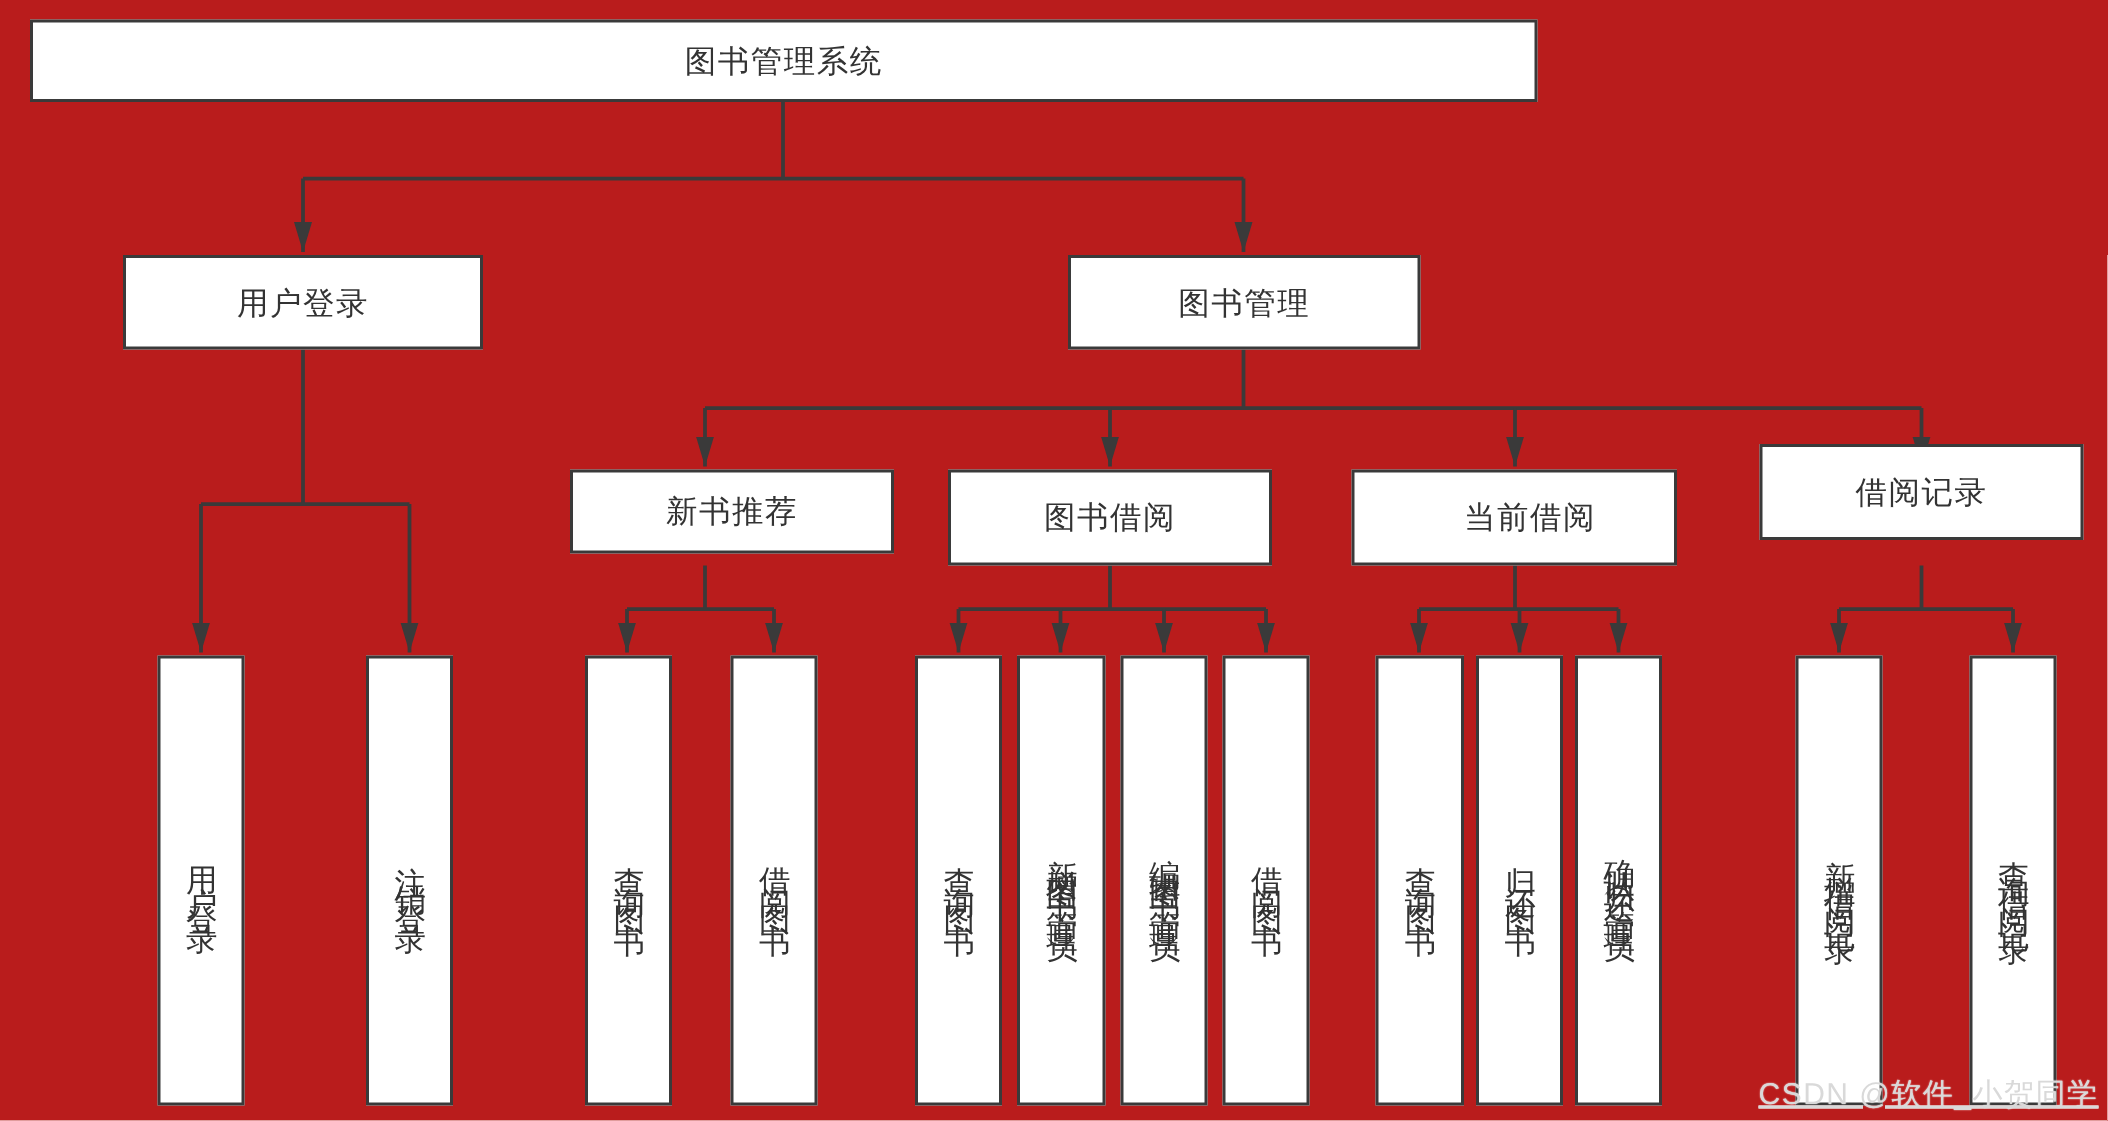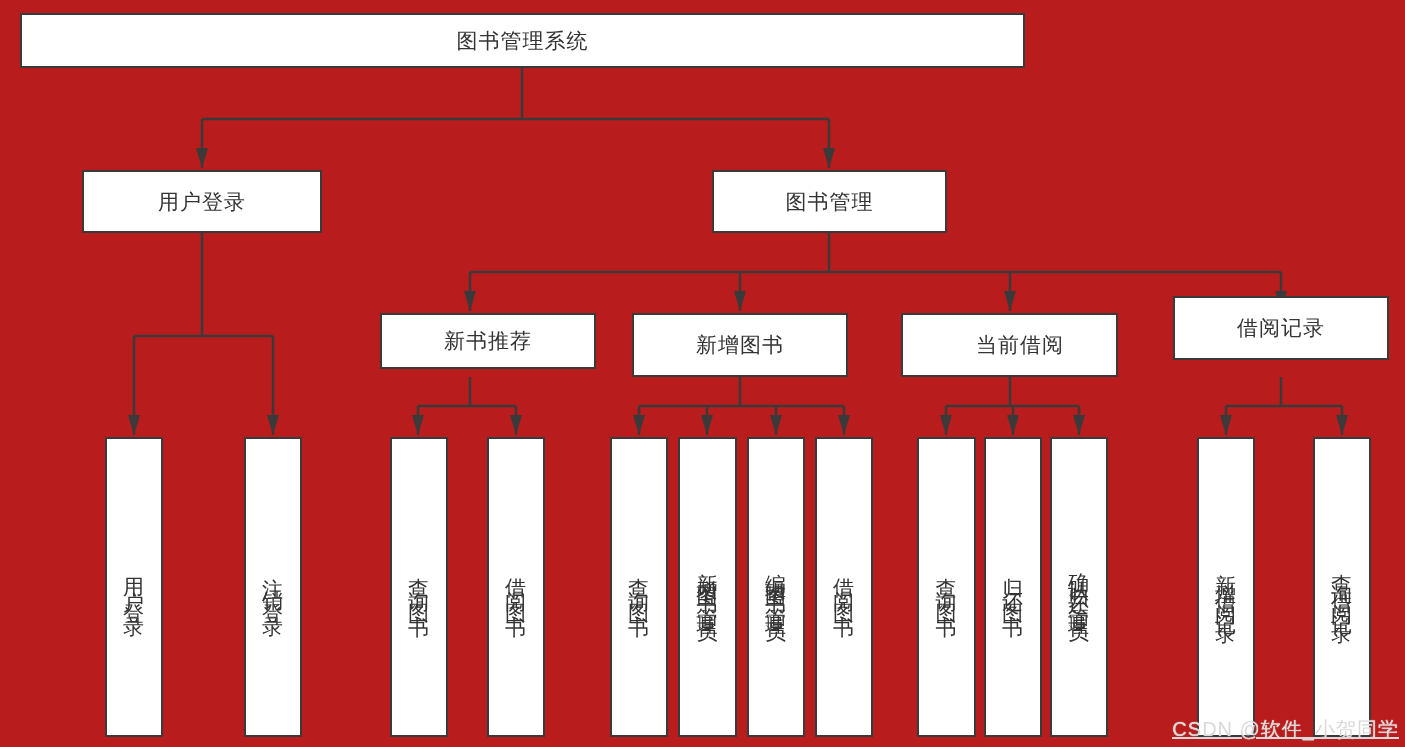--- a/index.html
+++ b/index.html
@@ -113,21 +113,21 @@
     <span>用户登录</span>
   </div>
   <div class="node h" style="left:712px; top:170px; width:235px; height:63px;">
     <span>图书管理</span>
   </div>
 
   <div class="node h" style="left:380px; top:313px; width:216px; height:56px;">
     <span>新书推荐</span>
   </div>
   <div class="node h" style="left:632px; top:313px; width:216px; height:64px;">
-    <span>新增图书</span>
+    <span>图书借阅</span>
   </div>
   <div class="node h" style="left:901px; top:313px; width:217px; height:64px;padding-left:21px;">
     <span>当前借阅</span>
   </div>
   <div class="node h" style="left:1173px; top:296px; width:216px; height:64px;">
     <span>借阅记录</span>
   </div>
 
   <div class="node v" style="left:105px; top:437px; width:58px; height:300px;">
     <span>用户登录</span>

